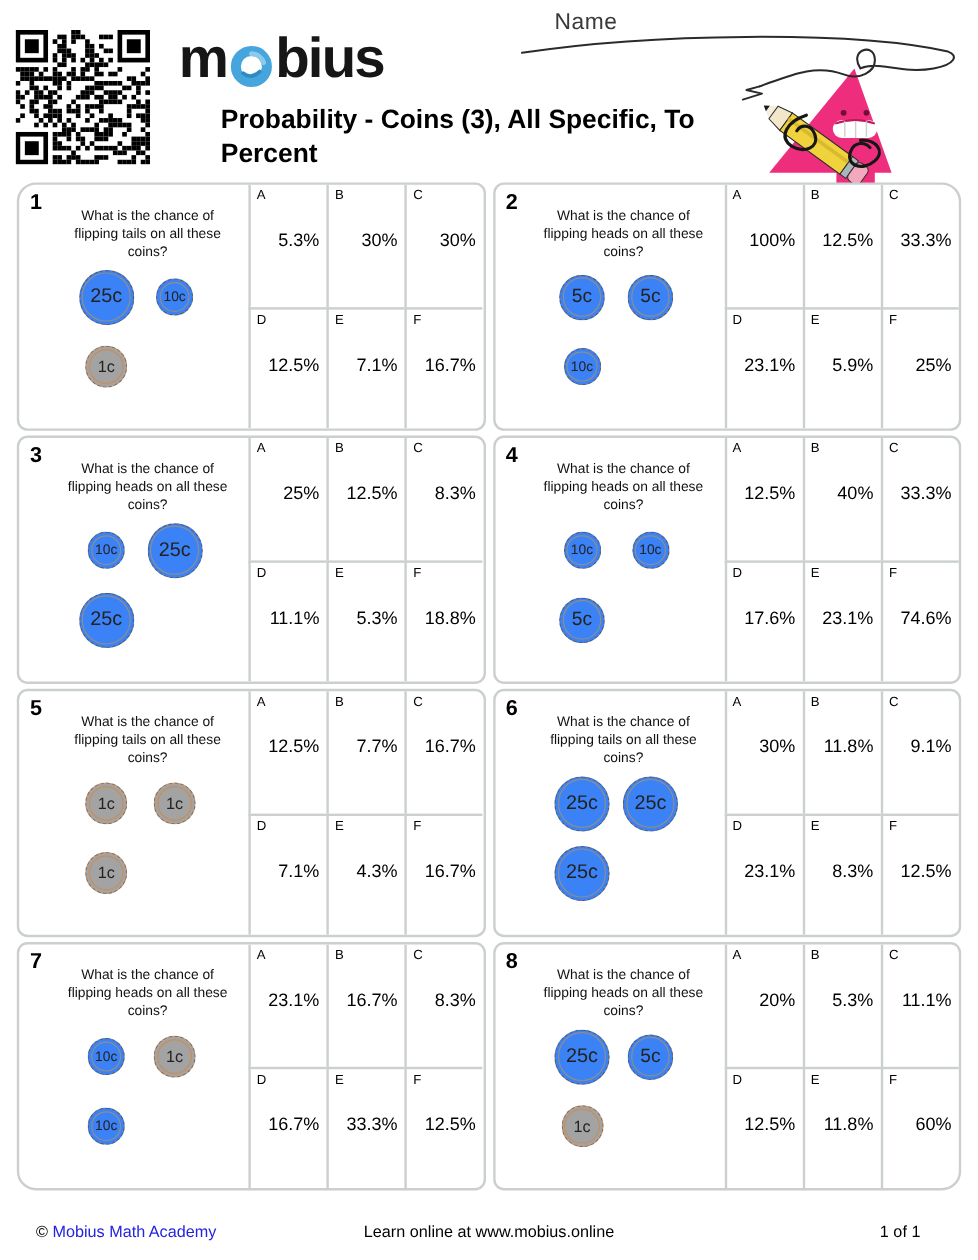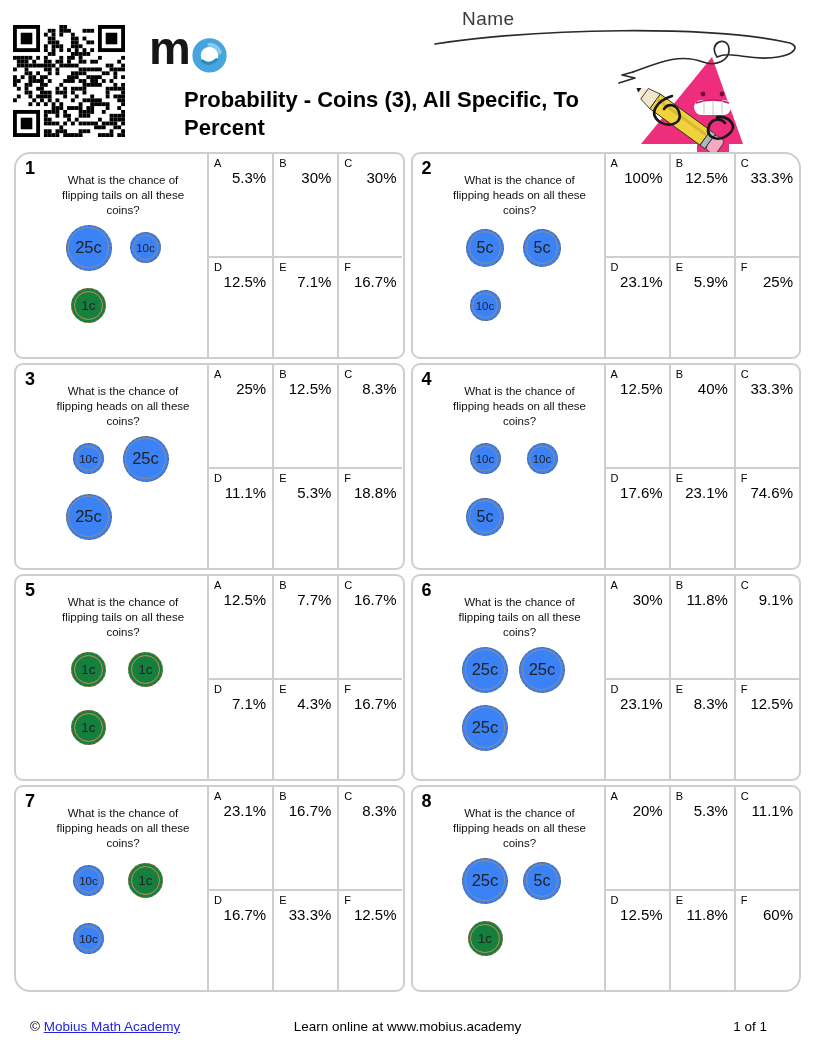--- a/index.html
+++ b/index.html
@@ -29,33 +29,33 @@
   .coins{position:absolute;left:44px;top:70px;}
   .coin-row{display:flex;}
   .coin-row2{margin-top:11px;}
   .coin-slot{width:57px;height:47px;display:flex;align-items:center;justify-content:center;}
   .coin{border-radius:50%;background:#3b82f6;border:1.4px dashed #5c5c5c;position:relative;
     display:flex;align-items:center;justify-content:center;color:#222;box-sizing:border-box;}
   .coin::after{content:"";position:absolute;inset:1.6px;border-radius:50%;border:1px solid #8d8d8d;}
   .c25{width:46px;height:46px;font-size:16.5px;}
   .c10{width:31px;height:31px;font-size:11.5px;}
   .c5{width:38px;height:38px;font-size:16px;}
-  .c1{width:35px;height:35px;font-size:13.5px;background:#15803d;border-color:#a06a3d;}
+  .c1{width:35px;height:35px;font-size:13.5px;background:#a3a3a3;border-color:#a06a3d;}
   .c1::after{border-color:#c68f5d;}
   .answers{flex:1;display:grid;grid-template-columns:repeat(3,1fr);grid-template-rows:1fr 1fr;}
   .acell{border-left:2px solid #cbcfd0;padding:3px 6px 0 5px;display:flex;flex-direction:column;box-sizing:border-box;}
   .acell:nth-child(n+4){border-top:2px solid #cbcfd0;}
   .aletter{font-size:11px;}
-  .avalue{text-align:right;font-size:15px;}
+  .avalue{margin-top:23px;text-align:right;font-size:15px;}
   
   .footer{position:absolute;left:0;top:1019px;width:815px;font-size:13.5px;}
   .f-left{position:absolute;left:30px;top:0;}
   .f-center{position:absolute;left:0;width:815px;text-align:center;top:0;}
   .f-right{position:absolute;right:48px;top:0;text-align:center;}
-  a.flink{color:#2424e0;text-decoration:underline;cursor:pointer;}
+  a.flink{color:#2424e0;cursor:pointer;}
 </style>
 </head>
 <body>
 
 <div class="qr"><svg width="112" height="112" viewBox="0 0 112 112" fill="#000">
       <rect x="46.34" y="0.00" width="3.86" height="3.86"></rect>
       <rect x="50.21" y="0.00" width="3.86" height="3.86"></rect>
       <rect x="34.76" y="3.86" width="3.86" height="3.86"></rect>
       <rect x="38.62" y="3.86" width="3.86" height="3.86"></rect>
       <rect x="46.34" y="3.86" width="3.86" height="3.86"></rect>
@@ -385,20 +385,21 @@
 <div class="logo">
   <span>m</span>
   <span class="o-wrap">
     <svg viewBox="0 0 40 40" width="37" height="37">
       <circle cx="20" cy="21" r="14" fill="none" stroke="#45a5dc" stroke-width="9"></circle>
       <path d="M20 9.5 A11.5 11.5 0 0 1 31 17.5" stroke="#8cc9ea" stroke-width="4.5" fill="none" stroke-linecap="round"></path>
       <path d="M12.5 27 q7 6 15 -1.5" stroke="#2e8bc2" stroke-width="3.4" fill="none" stroke-linecap="round"></path>
       <path d="M22 14 q-7 -1 -9 7" stroke="#ffffff" stroke-width="2.4" fill="none" stroke-linecap="round"></path>
     </svg>
   </span>
+  <span>bius</span>
 </div>
 
 <div class="title">Probability - Coins (3), All Specific, To Percent</div>
 
 <div class="name-label">Name</div>
 
 <svg class="doodle" viewBox="0 0 395 170">
 
   <g>
     <ellipse cx="296" cy="160" rx="32" ry="4.5" fill="#e4e4e4"></ellipse>
@@ -867,15 +868,15 @@
       </div>
     </div>
   </div>
 </div>
 
 <div class="footer">
   <div class="f-left">
     <span>©</span>
     <a class="flink">Mobius Math Academy</a>
   </div>
-  <div class="f-center">Learn online at www.mobius.academy</div>
+  <div class="f-center">Learn online at www.mobius.online</div>
   <div class="f-right">1 of 1</div>
 </div>
 
 </body></html>

